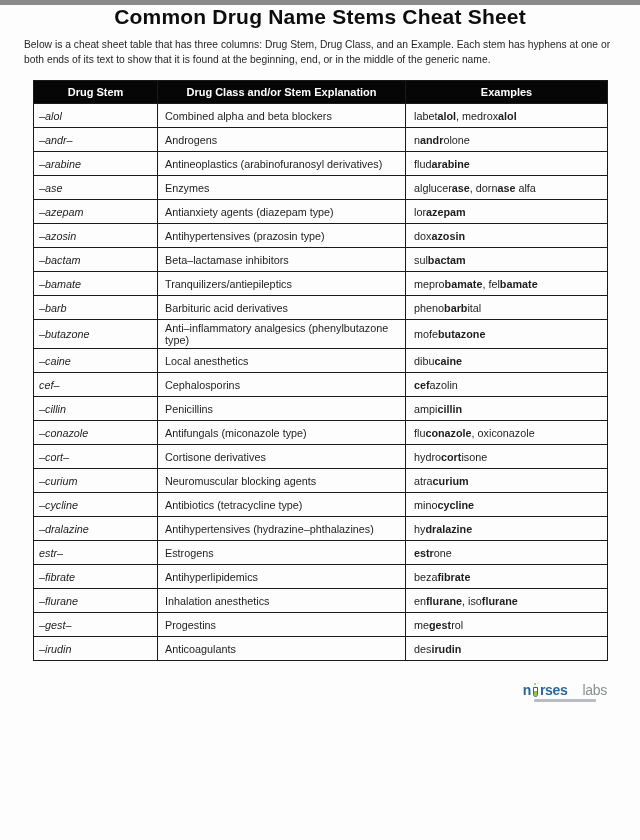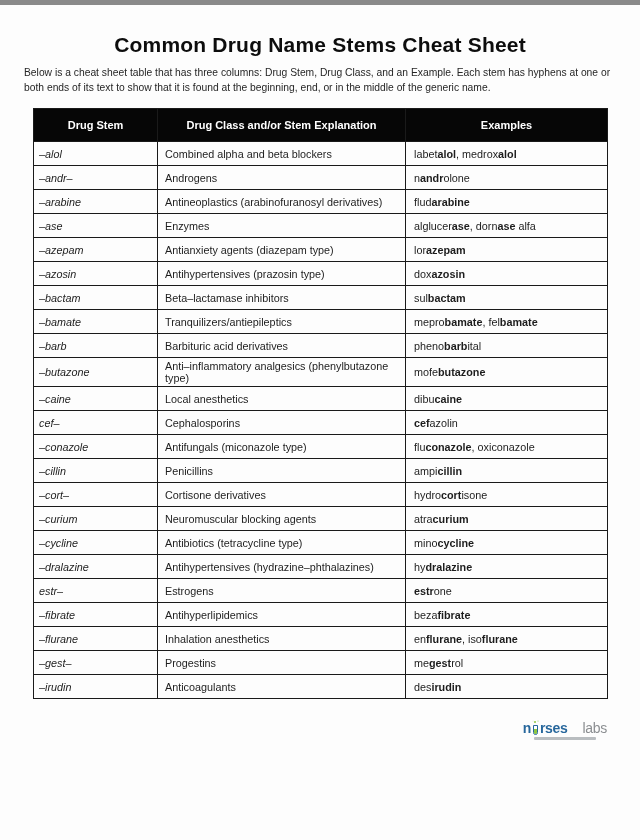--- a/index.html
+++ b/index.html
@@ -17,21 +17,20 @@
     font-family:"Liberation Sans","DejaVu Sans",sans-serif;
     background:#fdfdfd;
     color:var(--text);
     position:relative;
     overflow:hidden;
   }
   .top-bar{
     width:640px;height:5px;background:var(--top-bar);
   }
   .page-title{
-    margin-top:28px;
     text-align:center;
     font-size:21px;
     font-weight:bold;
     color:#0d0d0d;
     letter-spacing:0.2px;
   }
   .intro{
     margin:9px 24px 0 24px;
     font-size:10.3px;
     line-height:1.42;
@@ -45,21 +44,21 @@
   }
   .drug-table th,.drug-table td{
     border:1px solid var(--border);
     font-size:10.8px;
     vertical-align:middle;
   }
   .drug-table th{
     background:var(--header-bg);
     color:#ffffff;
     font-weight:bold;
-    height:33px;
+    height:23px;
     text-align:center;
     font-size:11px;
   }
   .col-stem{width:124px;}
   .col-class{width:248px;}
   .col-examples{width:202px;}
   .drug-table td{height:24px;padding:2px 6px;}
   td.cell-stem{padding-left:5px;font-style:italic;}
   td.cell-class{padding-left:7px;}
   td.cell-examples{padding-left:8px;vertical-align:middle;}
@@ -206,28 +205,28 @@
         <td class="cell-stem">–caine</td>
         <td class="cell-class">Local anesthetics</td>
         <td class="cell-examples"><span>dibu</span><span class="stem-part">caine</span></td>
       </tr>
       <tr>
         <td class="cell-stem">cef–</td>
         <td class="cell-class">Cephalosporins</td>
         <td class="cell-examples"><span class="stem-part">cef</span><span>azolin</span></td>
       </tr>
       <tr>
+        <td class="cell-stem">–cillin</td>
+        <td class="cell-class">Penicillins</td>
+        <td class="cell-examples"><span>ampi</span><span class="stem-part">cillin</span></td>
+      </tr>
+      <tr>
         <td class="cell-stem">–conazole</td>
         <td class="cell-class">Antifungals (miconazole type)</td>
         <td class="cell-examples"><span>flu</span><span class="stem-part">conazole</span><span>, oxiconazole</span></td>
-      </tr>
-      <tr>
-        <td class="cell-stem">–cillin</td>
-        <td class="cell-class">Penicillins</td>
-        <td class="cell-examples"><span>ampi</span><span class="stem-part">cillin</span></td>
       </tr>
       <tr>
         <td class="cell-stem">–cort–</td>
         <td class="cell-class">Cortisone derivatives</td>
         <td class="cell-examples"><span>hydro</span><span class="stem-part">cort</span><span>isone</span></td>
       </tr>
       <tr>
         <td class="cell-stem">–curium</td>
         <td class="cell-class">Neuromuscular blocking agents</td>
         <td class="cell-examples"><span>atra</span><span class="stem-part">curium</span></td>

